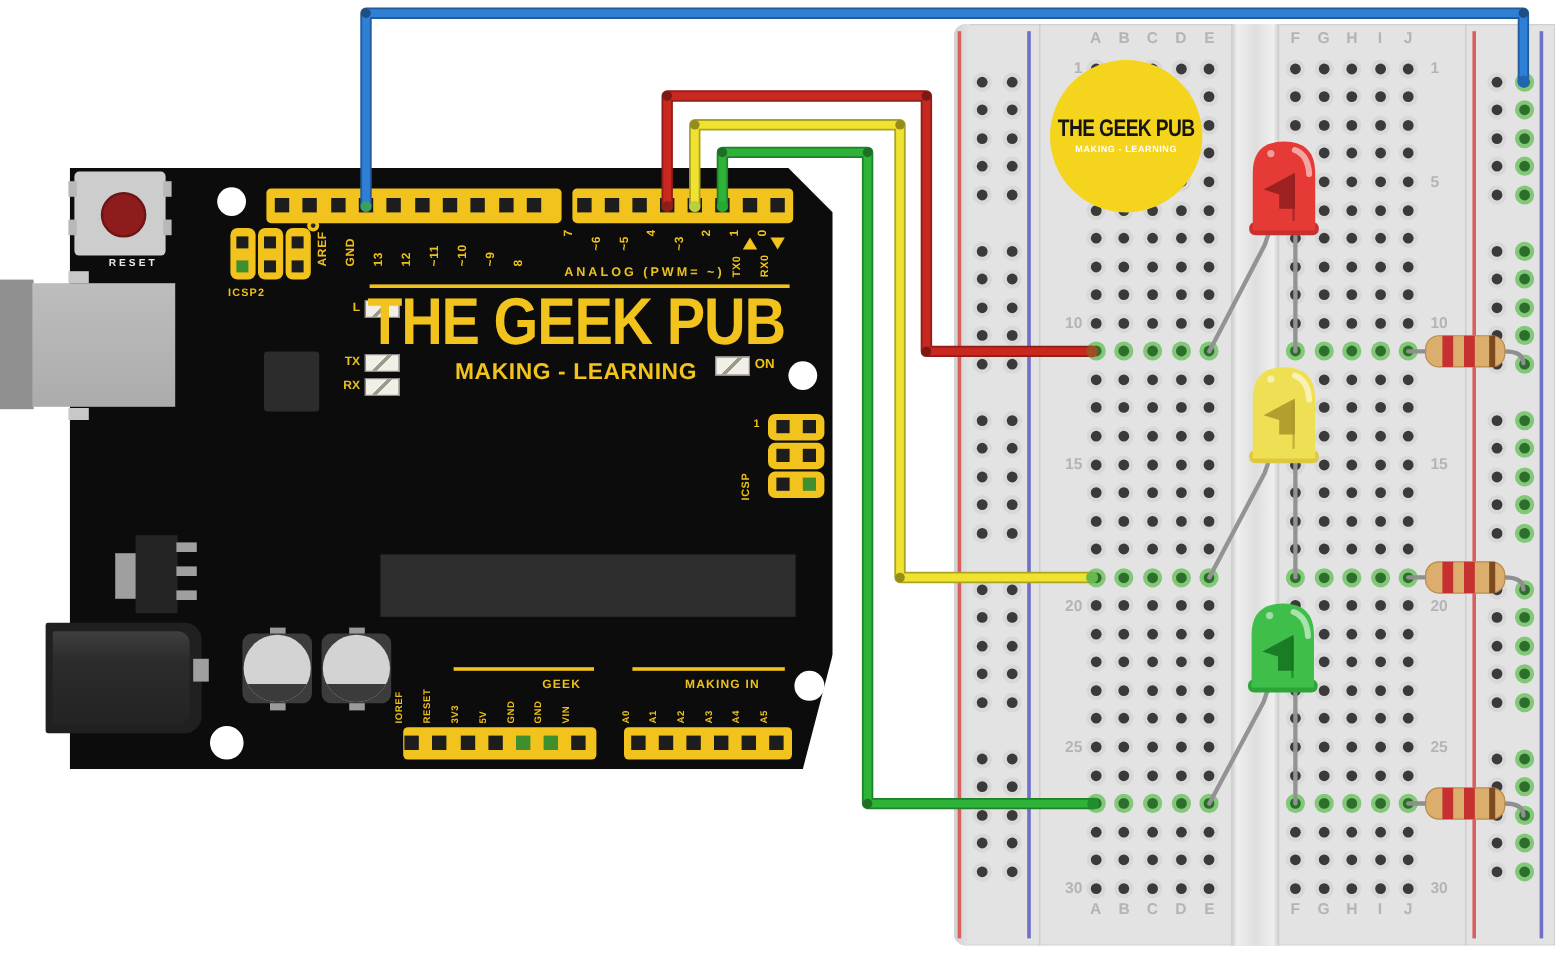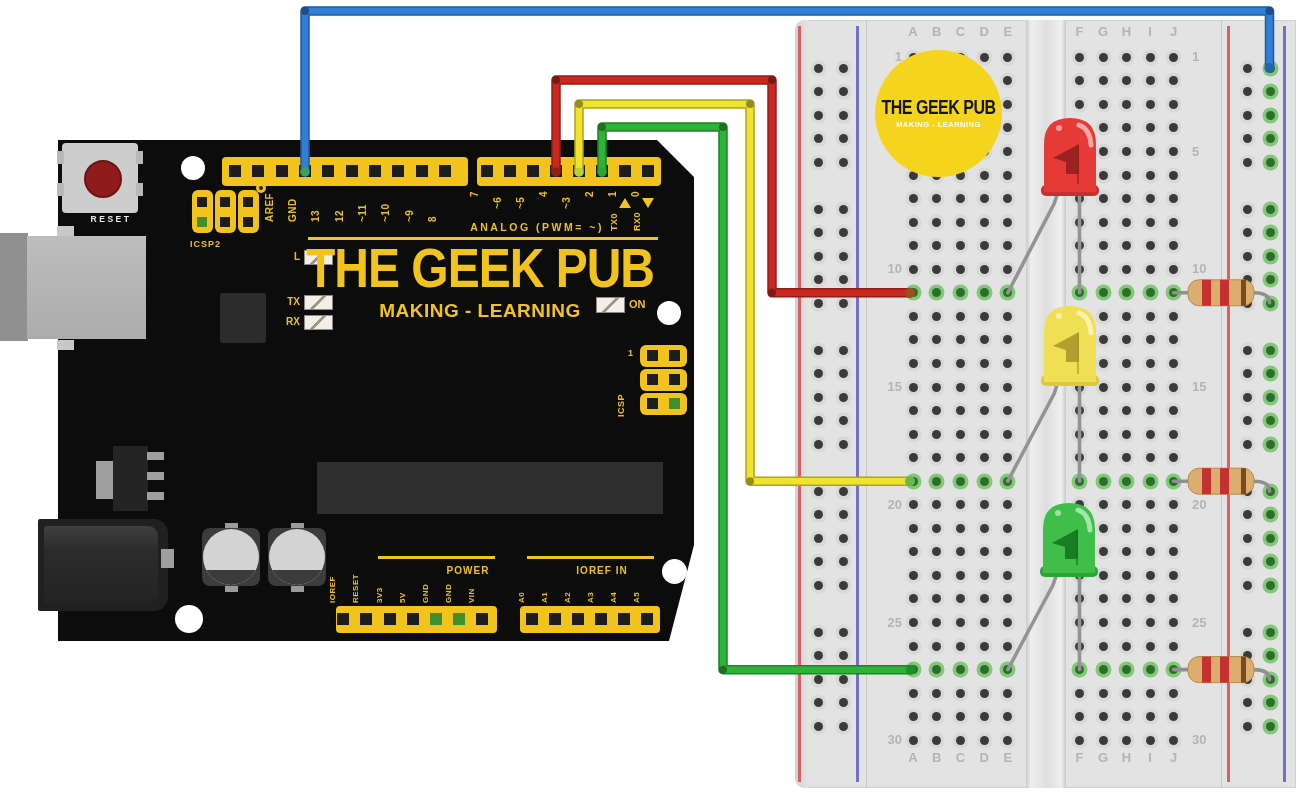--- a/index.html
+++ b/index.html
@@ -608,22 +608,22 @@
         <div class="sq" style="position: absolute; left: 669px; top: 374px; width: 11px; height: 11px;"></div>
         <div style="position: absolute; left: 640px; top: 393px; width: 47px; height: 22px; background: rgb(242, 195, 28); border-radius: 6px;"></div>
         <div class="sq" style="position: absolute; left: 647px; top: 398px; width: 11px; height: 11px;"></div>
         <div class="sq green" style="position: absolute; left: 669px; top: 398px; width: 11px; height: 11px;"></div>
         <div class="vlab" style="position: absolute; left: 626.5px; top: 406px; height: 11px; font-size: 9px; color: rgb(237, 193, 26);">ICSP</div>
       </div>
     <div class="abs ylab" style="left:628px;top:348px;font-size:9px;">1</div>
 
     <div class="silk" style="left:378px;top:556px;width:117px;height:3px;"></div>
     <div class="silk" style="left:527px;top:556px;width:127px;height:3px;"></div>
-    <div class="abs ylab" style="left:418px;top:565px;width:100px;text-align:center;font-size:10px;letter-spacing:1px;">POWER</div>
-    <div class="abs ylab" style="left:552px;top:565px;width:100px;text-align:center;font-size:10px;letter-spacing:1px;">IOREF IN</div>
+    <div class="abs ylab" style="left:418px;top:565px;width:100px;text-align:center;font-size:10px;letter-spacing:1px;">GEEK</div>
+    <div class="abs ylab" style="left:552px;top:565px;width:100px;text-align:center;font-size:10px;letter-spacing:1px;">MAKING IN</div>
 
     <div class="strip" style="left:336px;top:606px;width:161px;height:27px;"></div>
     <div class="strip" style="left:520px;top:606px;width:140px;height:27px;"></div>
     <div id="bottom-pins">
         <div class="sq" style="position: absolute; left: 337px; top: 613px;"></div>
         <div class="sq" style="position: absolute; left: 360px; top: 613px;"></div>
         <div class="sq" style="position: absolute; left: 384px; top: 613px;"></div>
         <div class="sq" style="position: absolute; left: 407px; top: 613px;"></div>
         <div class="sq green" style="position: absolute; left: 430px; top: 613px;"></div>
         <div class="sq green" style="position: absolute; left: 453px; top: 613px;"></div>

